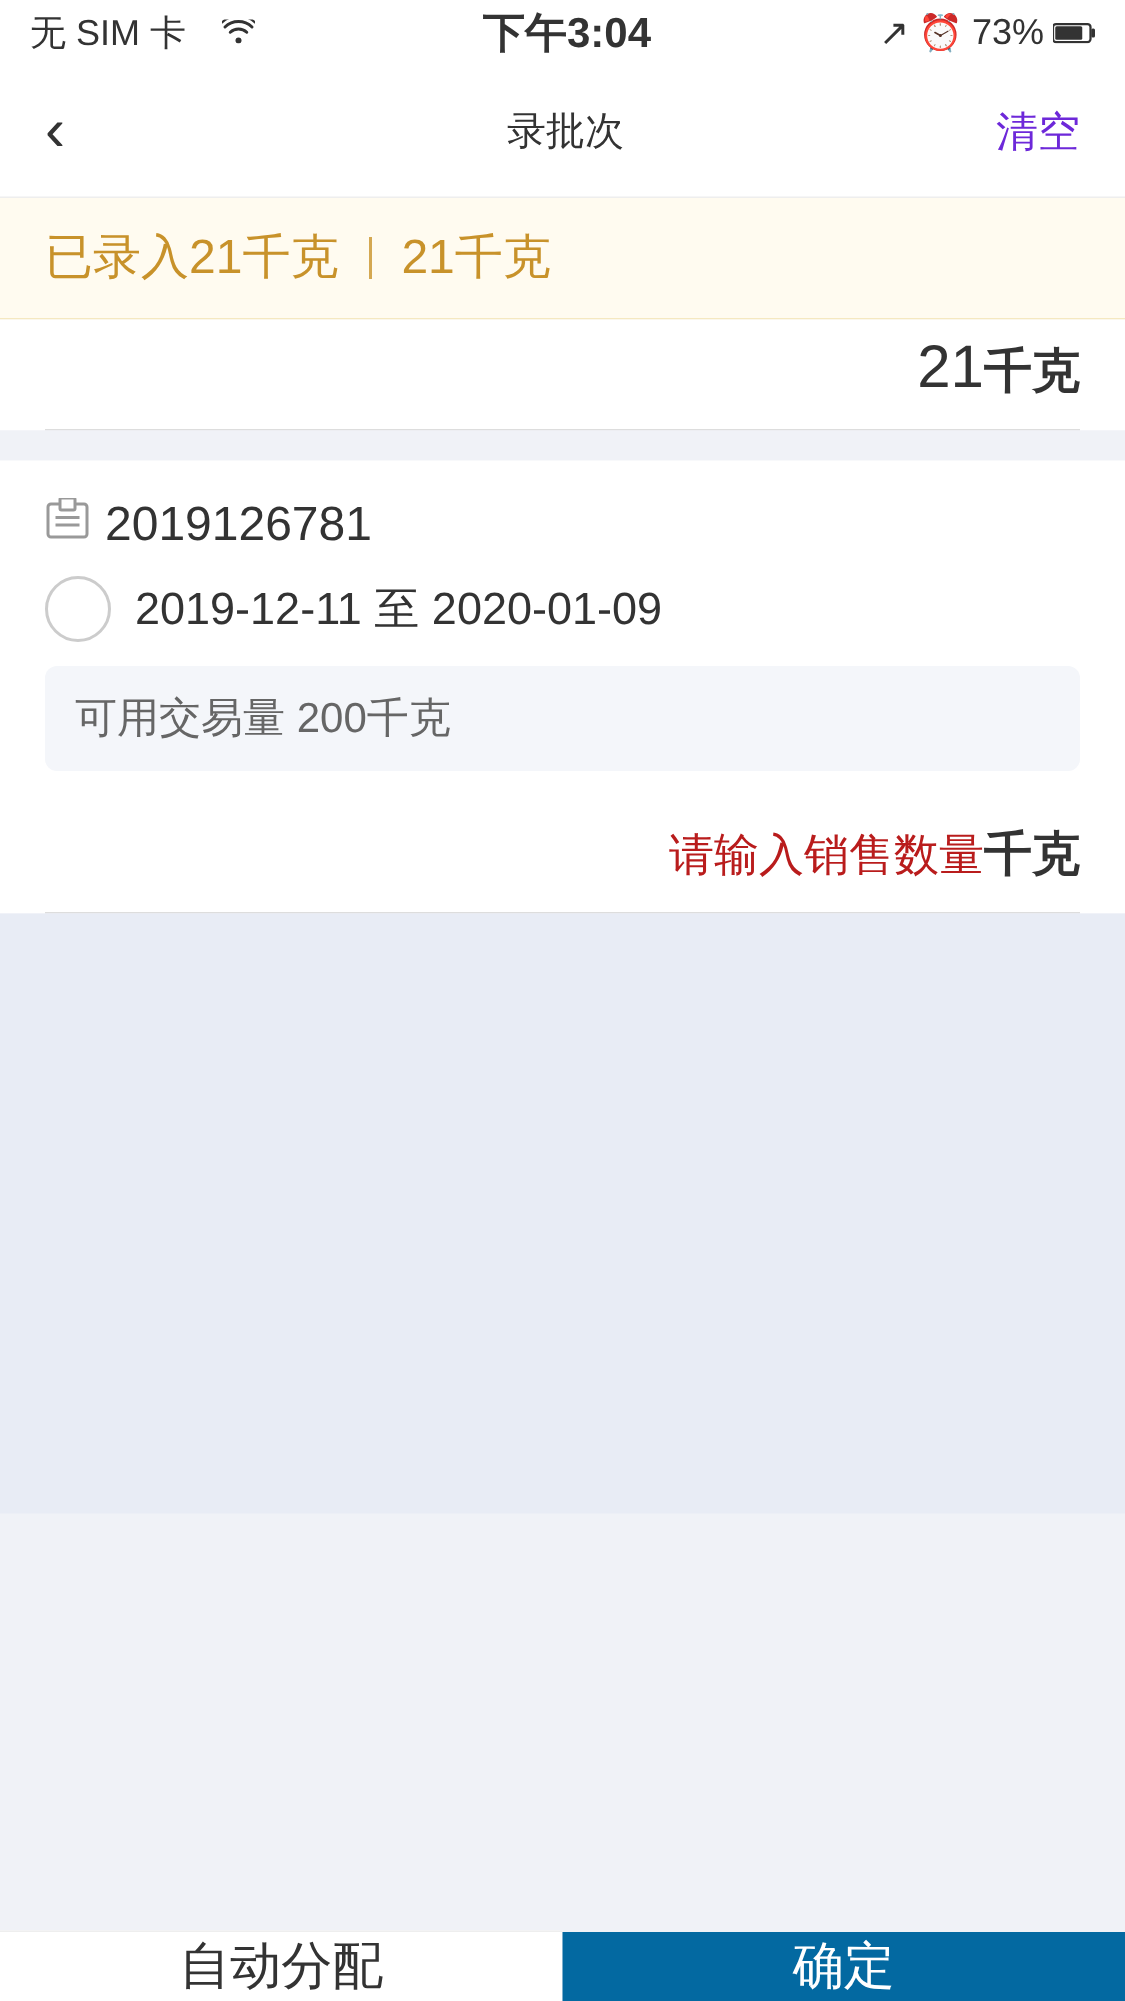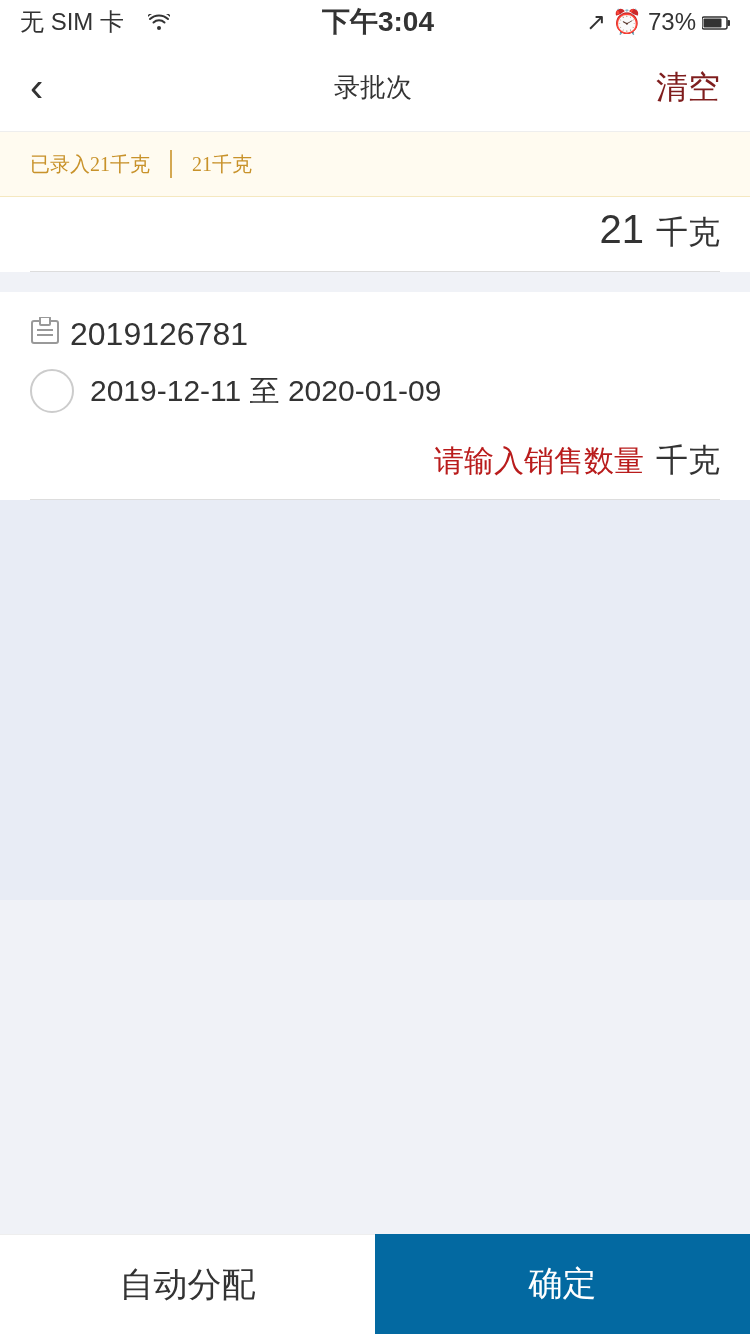--- a/index.html
+++ b/index.html
@@ -43,38 +43,37 @@
       color: #333;
       width: 60px;
       cursor: pointer;
     }
     .nav-title {
       font-size: 26px;
       font-weight: 500;
       color: #333;
     }
     .nav-action {
-      font-size: 32px;
-      color: #7f1d1d;
+      font-size: 28px;
+      color: #6d28d9;
       cursor: pointer;
     }
 
     
     .info-banner {
       background: #fffbf0;
       padding: 18px 30px;
       display: flex;
       align-items: center;
       gap: 20px;
       border-bottom: 1px solid #f5e8c0;
     }
     .info-banner-text {
-      font-size: 20px;
+      font-size: 32px;
       color: #c8922a;
-      font-family: Liberation Serif, serif;
     }
     .info-banner-divider {
       width: 2px;
       height: 28px;
       background: #d4a852;
     }
 
     
     .item-card {
       background: #fff;
@@ -135,31 +134,31 @@
       color: #666;
       margin: 0 0 24px 0;
     }
 
     
     .quantity-row {
       display: flex;
       align-items: baseline;
       justify-content: flex-end;
       padding: 10px 30px 16px 30px;
-      gap: 12px;
       margin-left: 25px;
     }
     .quantity-value {
       font-size: 40px;
       color: #333;
       font-weight: 400;
     }
     .quantity-unit {
       font-size: 32px;
       color: #333;
+      font-weight: bold;
     }
     .quantity-input-placeholder {
       font-size: 30px;
       color: #b91c1c;
     }
 
     
     .qty-divider {
       height: 1px;
       background: #ddd;
@@ -172,20 +171,21 @@
       background: #f0f2f7;
     }
 
     
     .bottom-bar {
       position: fixed;
       bottom: 0;
       width: 750px;
       display: flex;
       height: 100px;
+      align-items: flex-end;
     }
     .btn-auto {
       flex: 1;
       background: #fff;
       font-size: 34px;
       color: #333;
       border: none;
       cursor: pointer;
       display: flex;
       align-items: center;
@@ -271,20 +271,21 @@
           <line x1="7" y1="13" x2="23" y2="13" stroke="#999" stroke-width="2"></line>
           <line x1="7" y1="18" x2="23" y2="18" stroke="#999" stroke-width="2"></line>
         </svg>
       </span>
       <span>2019126781</span>
     </div>
     <div class="item-date-row">
       <div class="radio-circle"></div>
       <span class="item-date-text">2019-12-11 至 2020-01-09</span>
     </div>
+    <div class="item-volume-box">可用交易量 200千克</div>
   </div>
   <div class="quantity-row">
     <span class="quantity-input-placeholder">请输入销售数量</span>
     <span class="quantity-unit">千克</span>
   </div>
   <div class="qty-divider"></div>
 </div>
 
 <div style="background:#e8ecf5; flex:1; min-height:400px;"></div>
 

